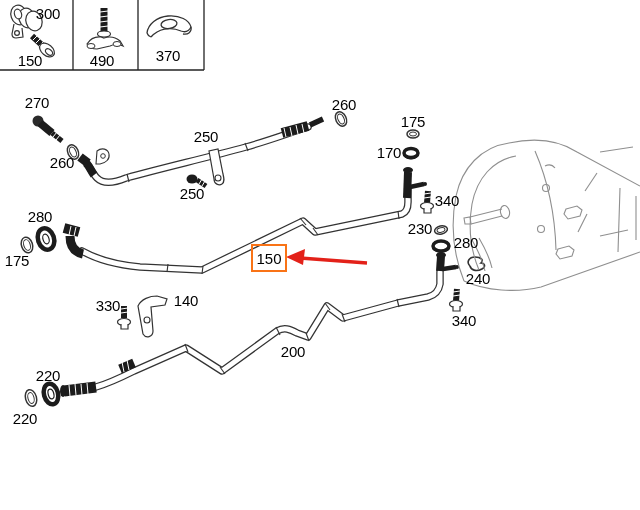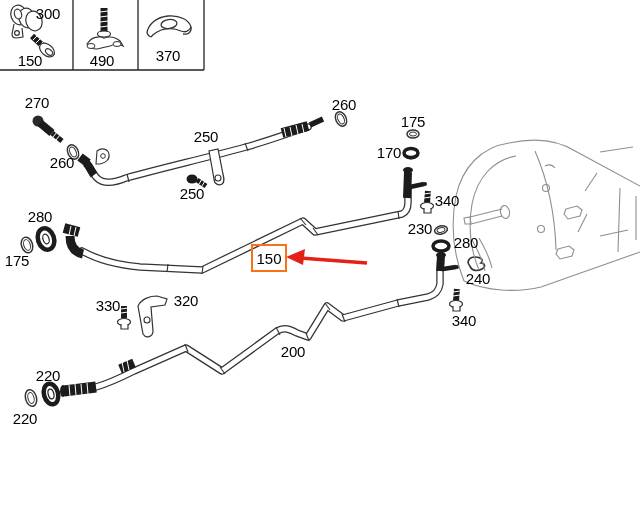--- a/index.html
+++ b/index.html
@@ -260,21 +260,21 @@
 <div class="lbl" style="left:393px;top:113px">175</div>
 <div class="lbl" style="left:369px;top:144px">170</div>
 <div class="lbl" style="left:427px;top:192px">340</div>
 <div class="lbl" style="left:400px;top:220px">230</div>
 <div class="lbl" style="left:446px;top:234px">280</div>
 <div class="lbl" style="left:458px;top:270px">240</div>
 <div class="lbl" style="left:444px;top:312px">340</div>
 <div class="lbl" style="left:20px;top:208px">280</div>
 <div class="lbl" style="left:0px;top:252px;width:34px">175</div>
 <div class="lbl" style="left:88px;top:297px">330</div>
-<div class="lbl" style="left:166px;top:292px">320</div>
+<div class="lbl" style="left:166px;top:292px">140</div>
 <div class="lbl" style="left:28px;top:367px">220</div>
 <div class="lbl" style="left:5px;top:410px">220</div>
 <div class="lbl" style="left:273px;top:343px">200</div>
 
 <div class="hl-box">
   <span>150</span>
 </div>
 
 </div>
 

